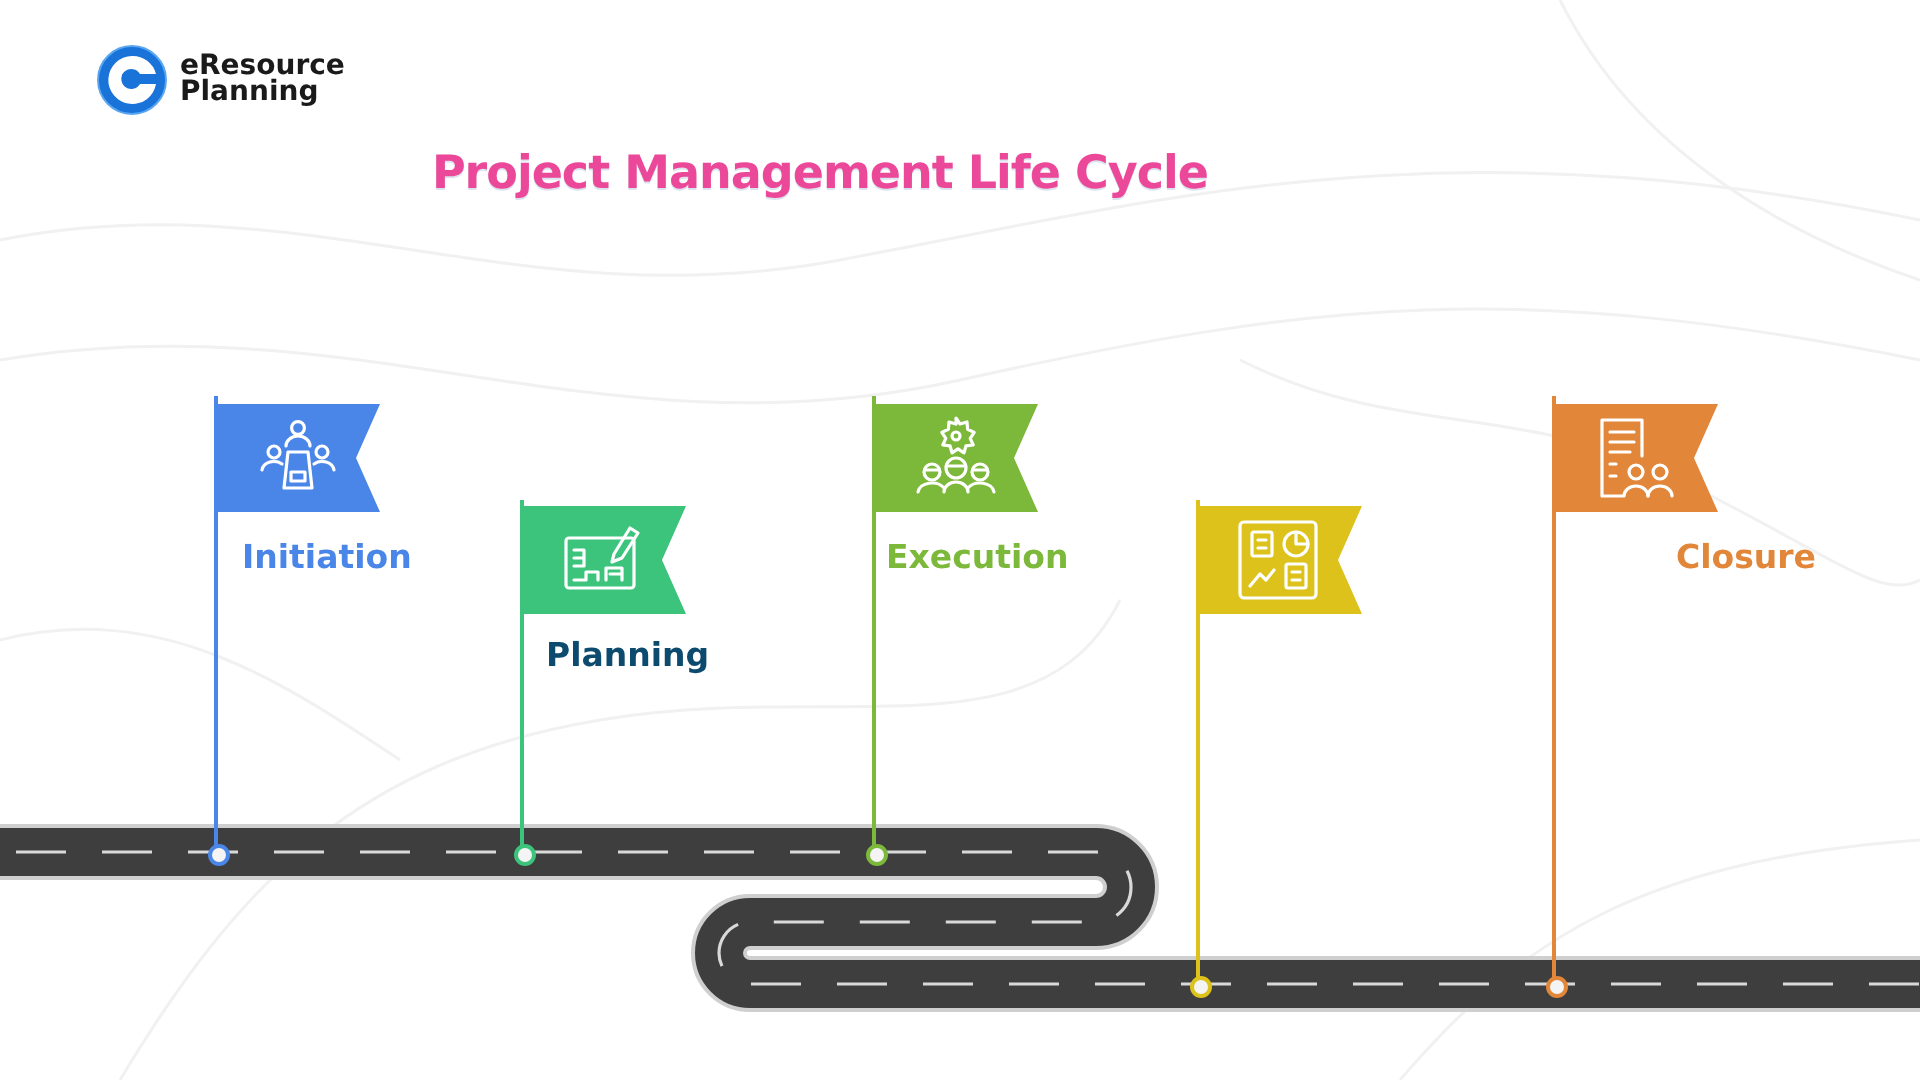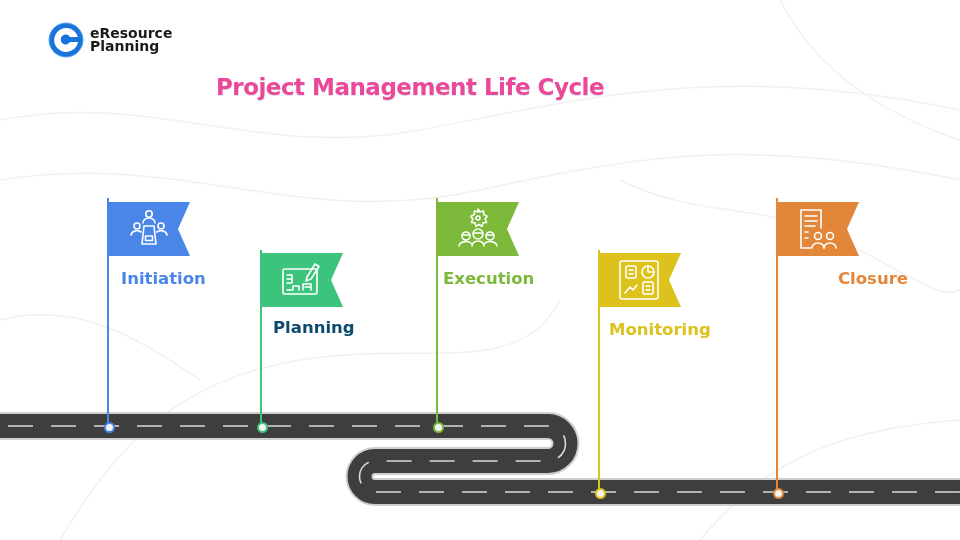--- a/index.html
+++ b/index.html
@@ -126,21 +126,20 @@
       <path d="M30 17 L34 17 M30 21 L34 21"></path>
       <circle cx="49" cy="19" r="6"></circle>
       <path d="M49 13 L49 19 L55 19"></path>
       <path d="M26 40 L31 34 L34 37 L38 32"></path>
       <rect x="44" y="29" width="10" height="12" rx="1"></rect>
       <path d="M47 33 L51 33 M47 37 L51 37"></path>
     </g>
   </svg>
 </div>
 <div class="step-label" style="left:609px; top:318px; color:#dcc21a;">
-  <div>Monitoring</div>
 </div>
 <div class="dot" style="left:595px; top:488px; border-color:#dcc21a;"></div>
 
 <div class="pole" style="left:776px; top:198px; height:294px; background:#e2873a;"></div>
 <div class="flag" style="left:777px; top:202px;">
   <svg width="82" height="54" viewBox="0 0 82 54">
     <polygon points="0,0 82,0 70,27 82,54 0,54" fill="#e2873a"></polygon>
     <g fill="none" stroke="#ffffff" stroke-width="1.6" stroke-linecap="round" stroke-linejoin="round">
       <path d="M44 26 L44 8 L24 8 L24 46 L34 46"></path>
       <path d="M28 14 L40 14 M28 19 L40 19 M28 24 L38 24 M28 30 L31 30 M28 36 L31 36"></path>

